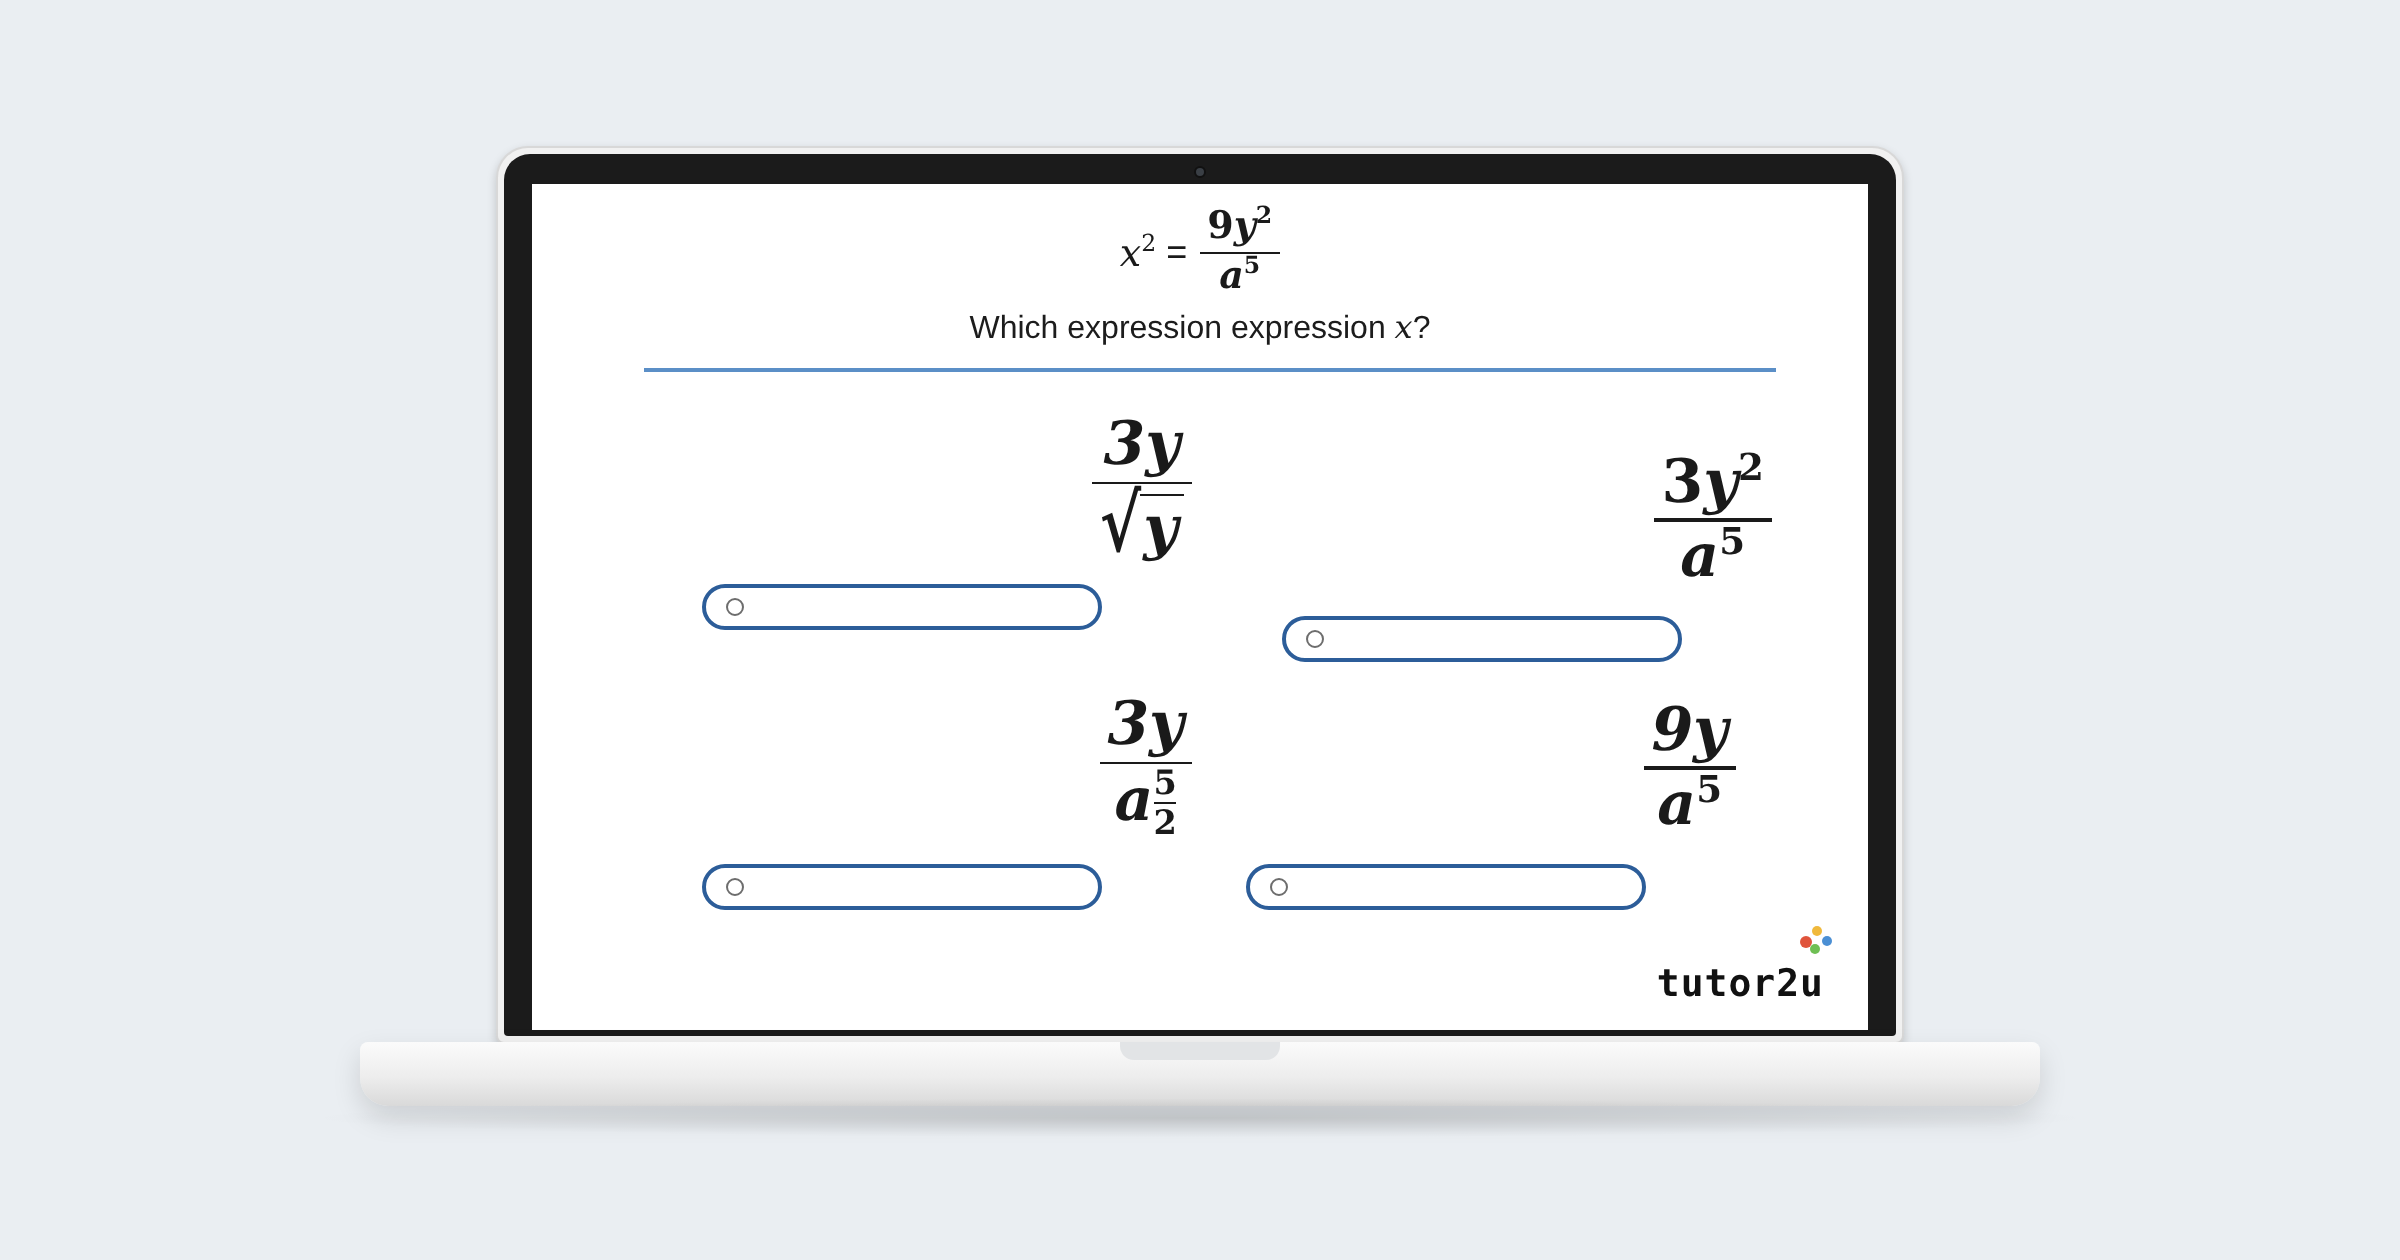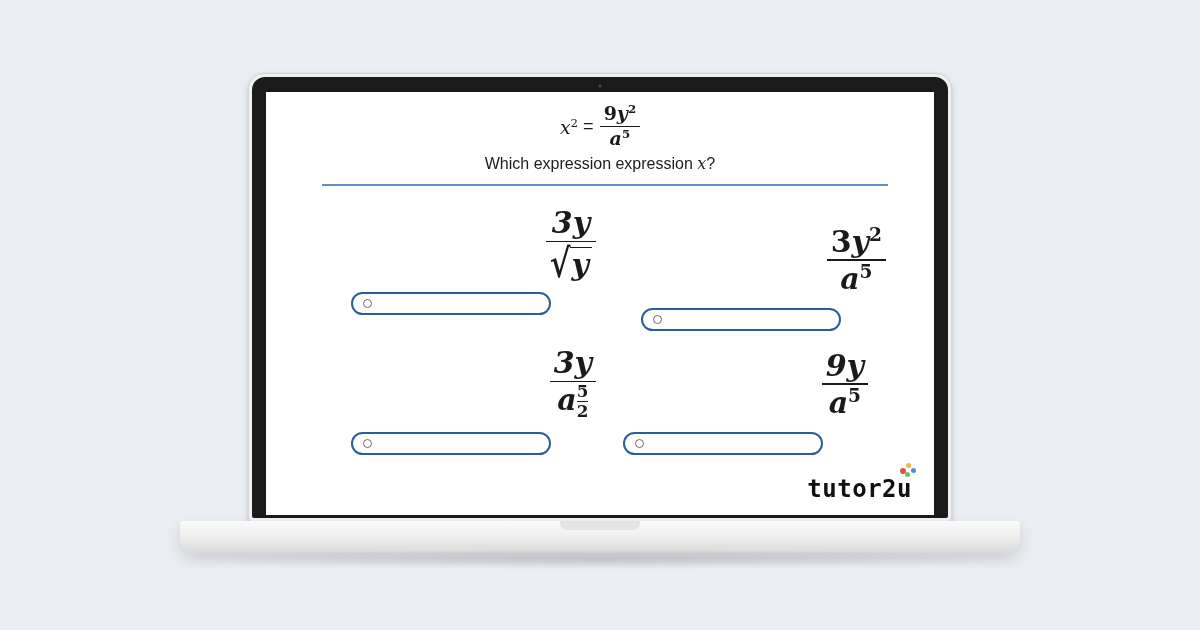--- a/index.html
+++ b/index.html
@@ -252,21 +252,21 @@
     background: #1a1a1a;
     margin: 1px 0;
   }
 
   
   .logo {
     position: absolute;
     right: 22px;
     bottom: 12px;
     font-family: "DejaVu Sans Mono", monospace;
-    font-size: 24px;
+    font-size: 19px;
     font-weight: bold;
     letter-spacing: 0.5px;
     color: #111;
   }
   .logo-mark {
     position: absolute;
     right: 16px;
     bottom: 36px;
     width: 18px;
     height: 16px;

